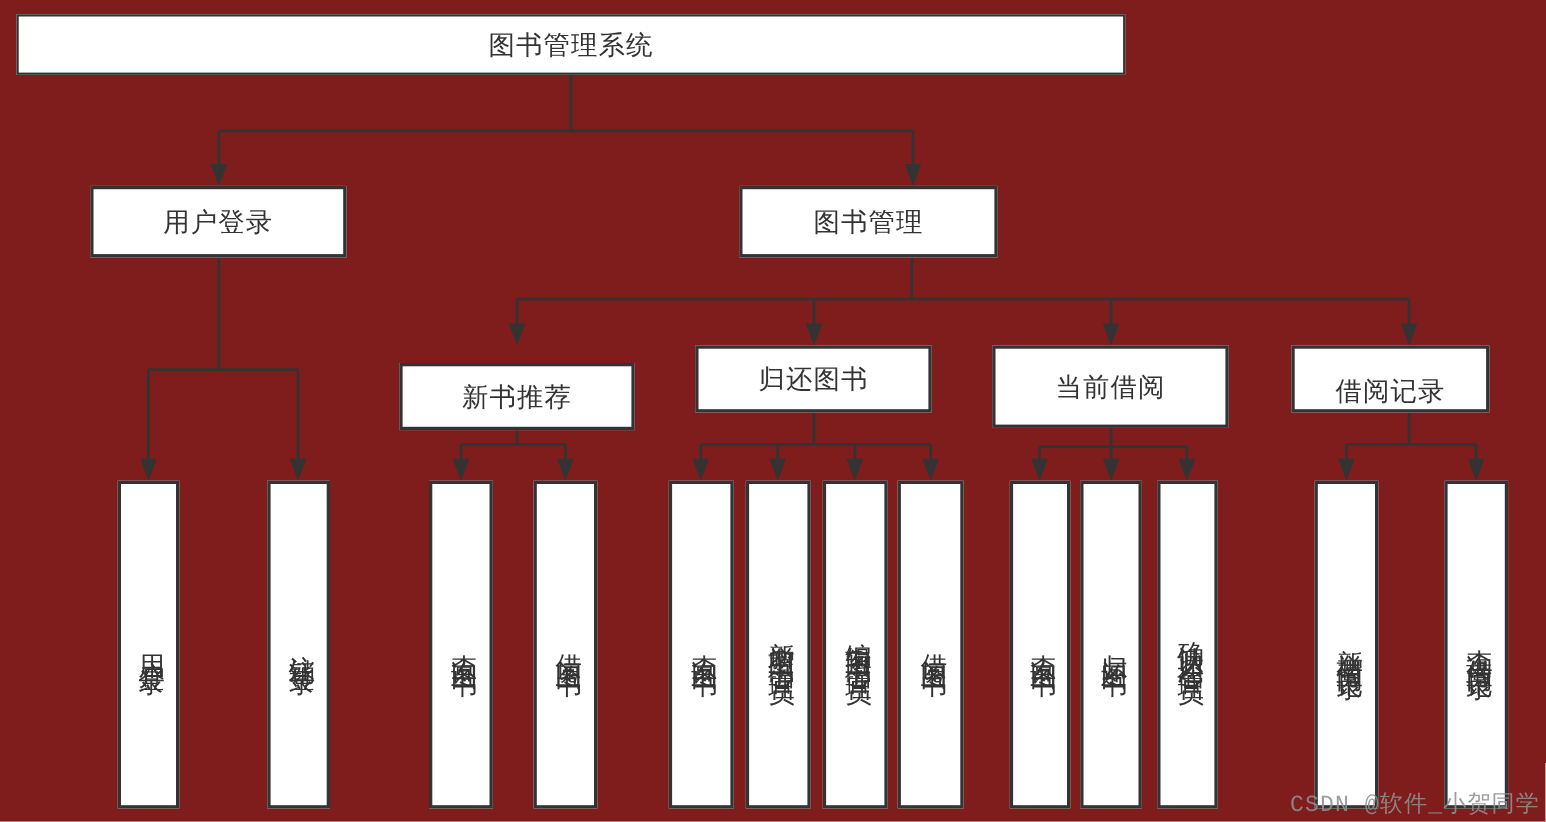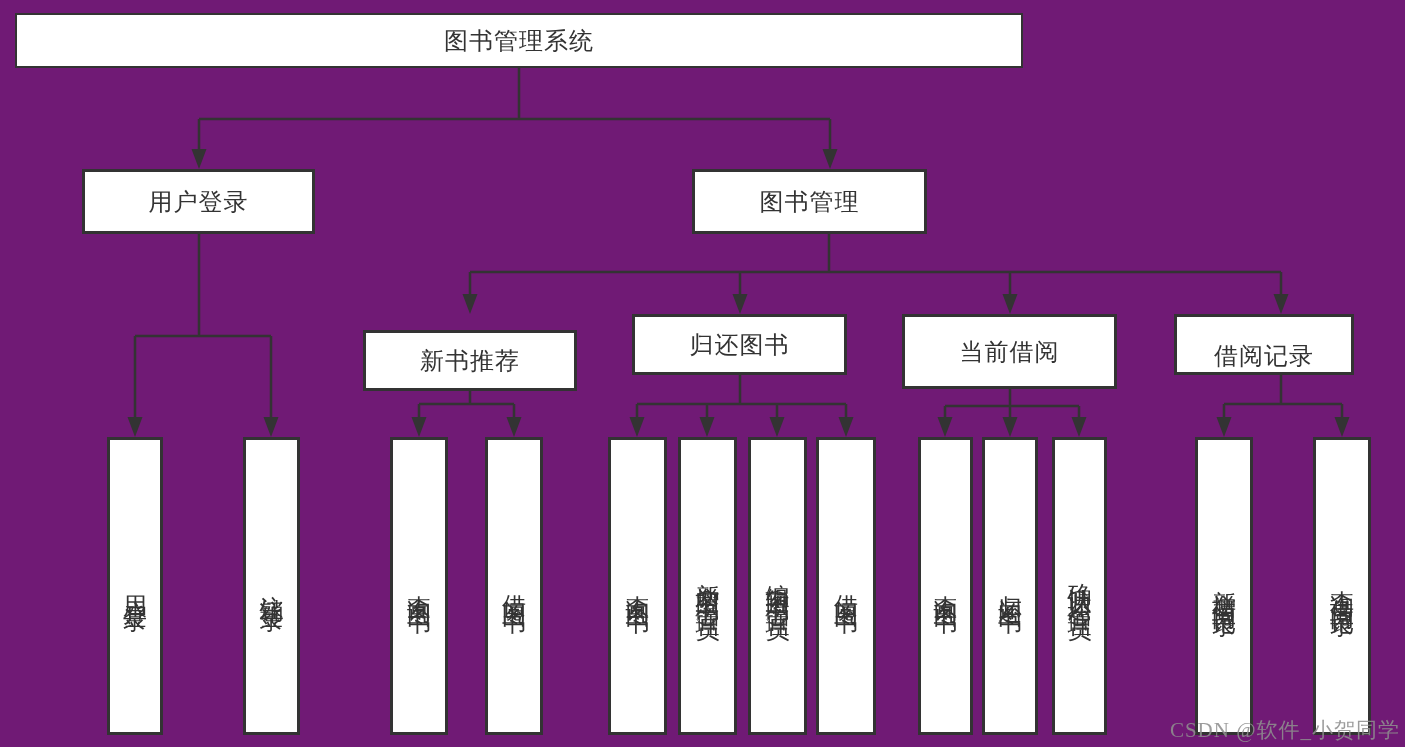--- a/index.html
+++ b/index.html
@@ -4,23 +4,23 @@
 <style>
   html, body {
     margin: 0;
     padding: 0;
     background: #ffffff;
   }
   .stage {
     position: relative;
     width: 1405px;
     height: 747px;
-    background: #701a75;
+    background: #7f1d1d;
     overflow: hidden;
-    font-family: Liberation Serif, serif;
+    font-family: Liberation Mono, monospace;
     color: #333333;
   }
   svg.wires {
     position: absolute;
     left: 0;
     top: 0;
     z-index: 1;
   }
   .node {
     position: absolute;
@@ -101,21 +101,21 @@
     </g>
   </svg>
 
   <div class="node root" style="left:15px; top:13px; width:1008px; height:55px;">
     <span class="hlabel">图书管理系统</span>
   </div>
 
   <div class="node" style="left:82px; top:169px; width:233px; height:65px;">
     <span class="hlabel">用户登录</span>
   </div>
-  <div class="node" style="left:692px; top:169px; width:235px; height:65px;">
+  <div class="node" style="left:672px; top:169px; width:235px; height:65px;">
     <span class="hlabel">图书管理</span>
   </div>
 
   <div class="node" style="left:363px; top:330px; width:214px; height:61px;">
     <span class="hlabel">新书推荐</span>
   </div>
   <div class="node" style="left:632px; top:314px; width:215px; height:61px;">
     <span class="hlabel">归还图书</span>
   </div>
   <div class="node" style="left:902px; top:314px; width:215px; height:75px;">

